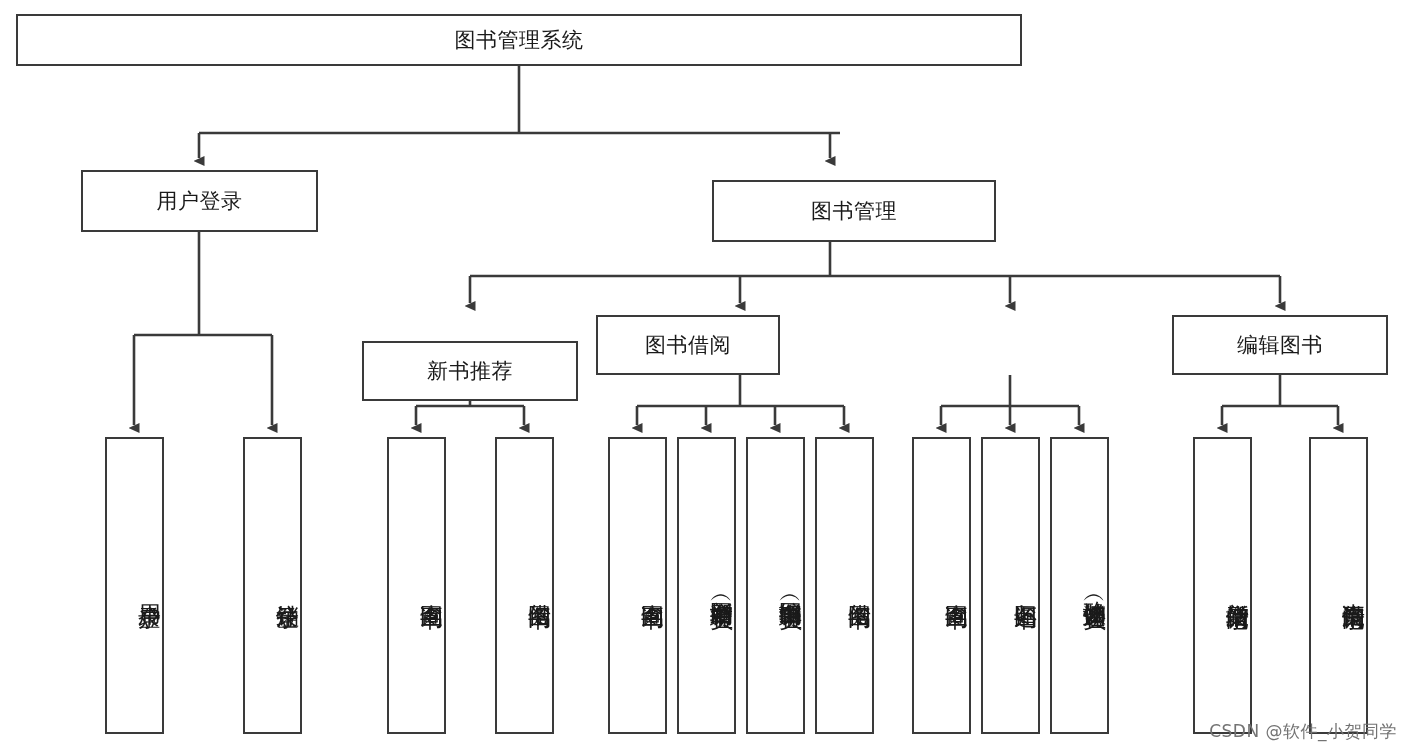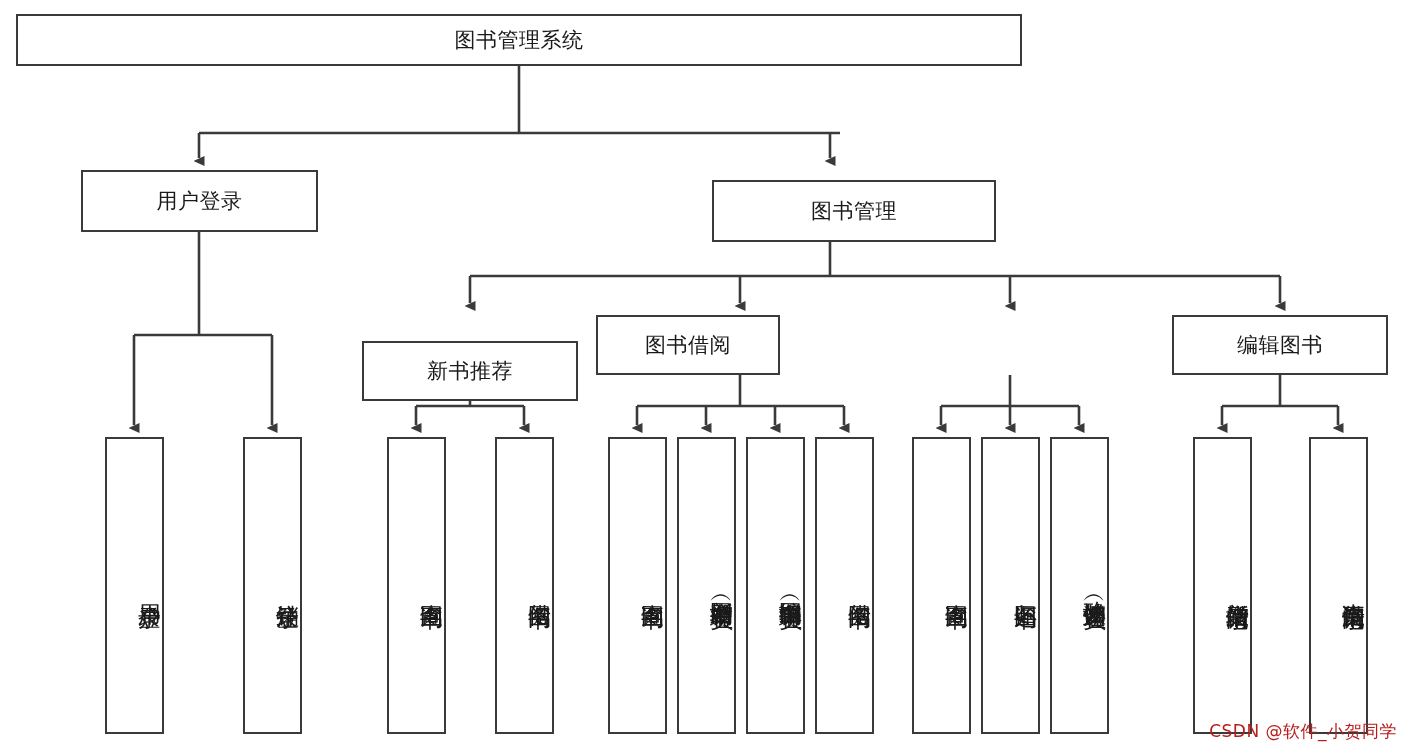--- a/index.html
+++ b/index.html
@@ -50,21 +50,21 @@
     align-items: flex-start;
     justify-content: center;
     padding-top: 4px;
     text-align: center;
   }
   #watermark {
     position: absolute;
     right: 8px;
     bottom: 4px;
     font-size: 17px;
-    color: #b91c1c;
+    color: #737373;
     white-space: nowrap;
     letter-spacing: 0.5px;
   }
 </style>
 </head>
 <body>
 
 <div id="diagram-root">
 
   <svg id="edges-layer" viewBox="0 0 1405 747" width="1405" height="747" xmlns="http://www.w3.org/2000/svg">

